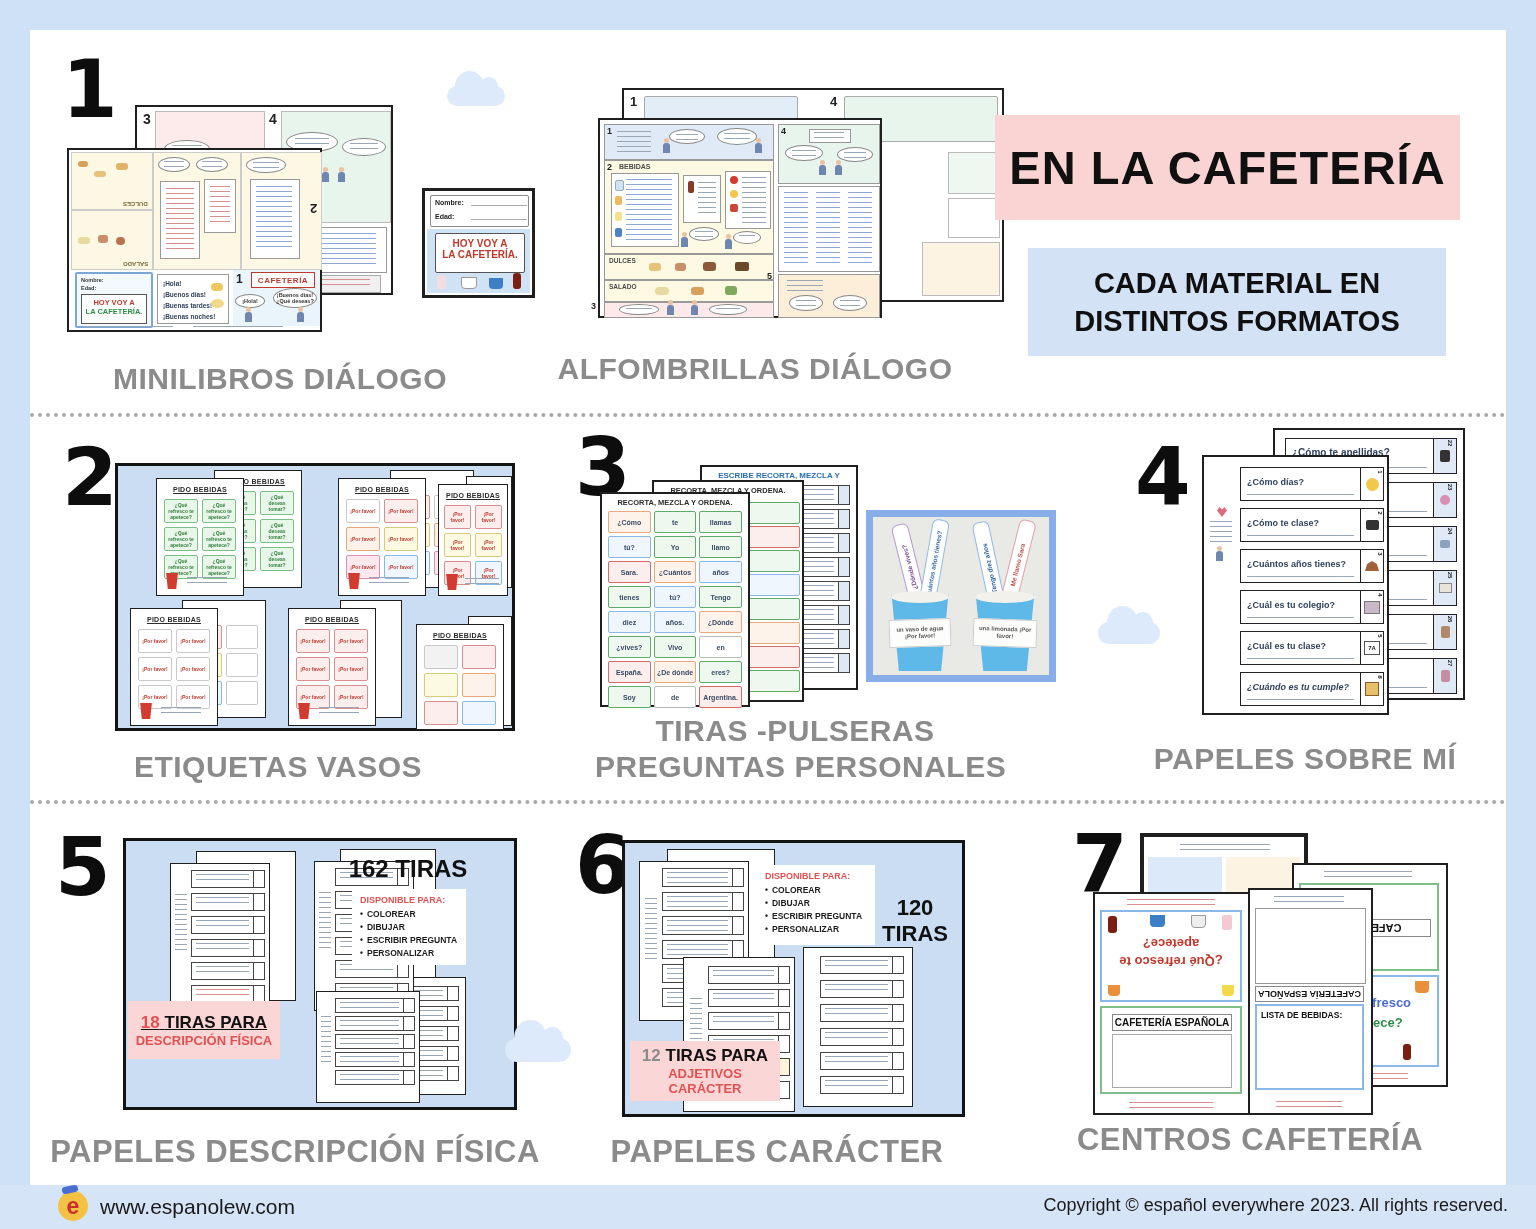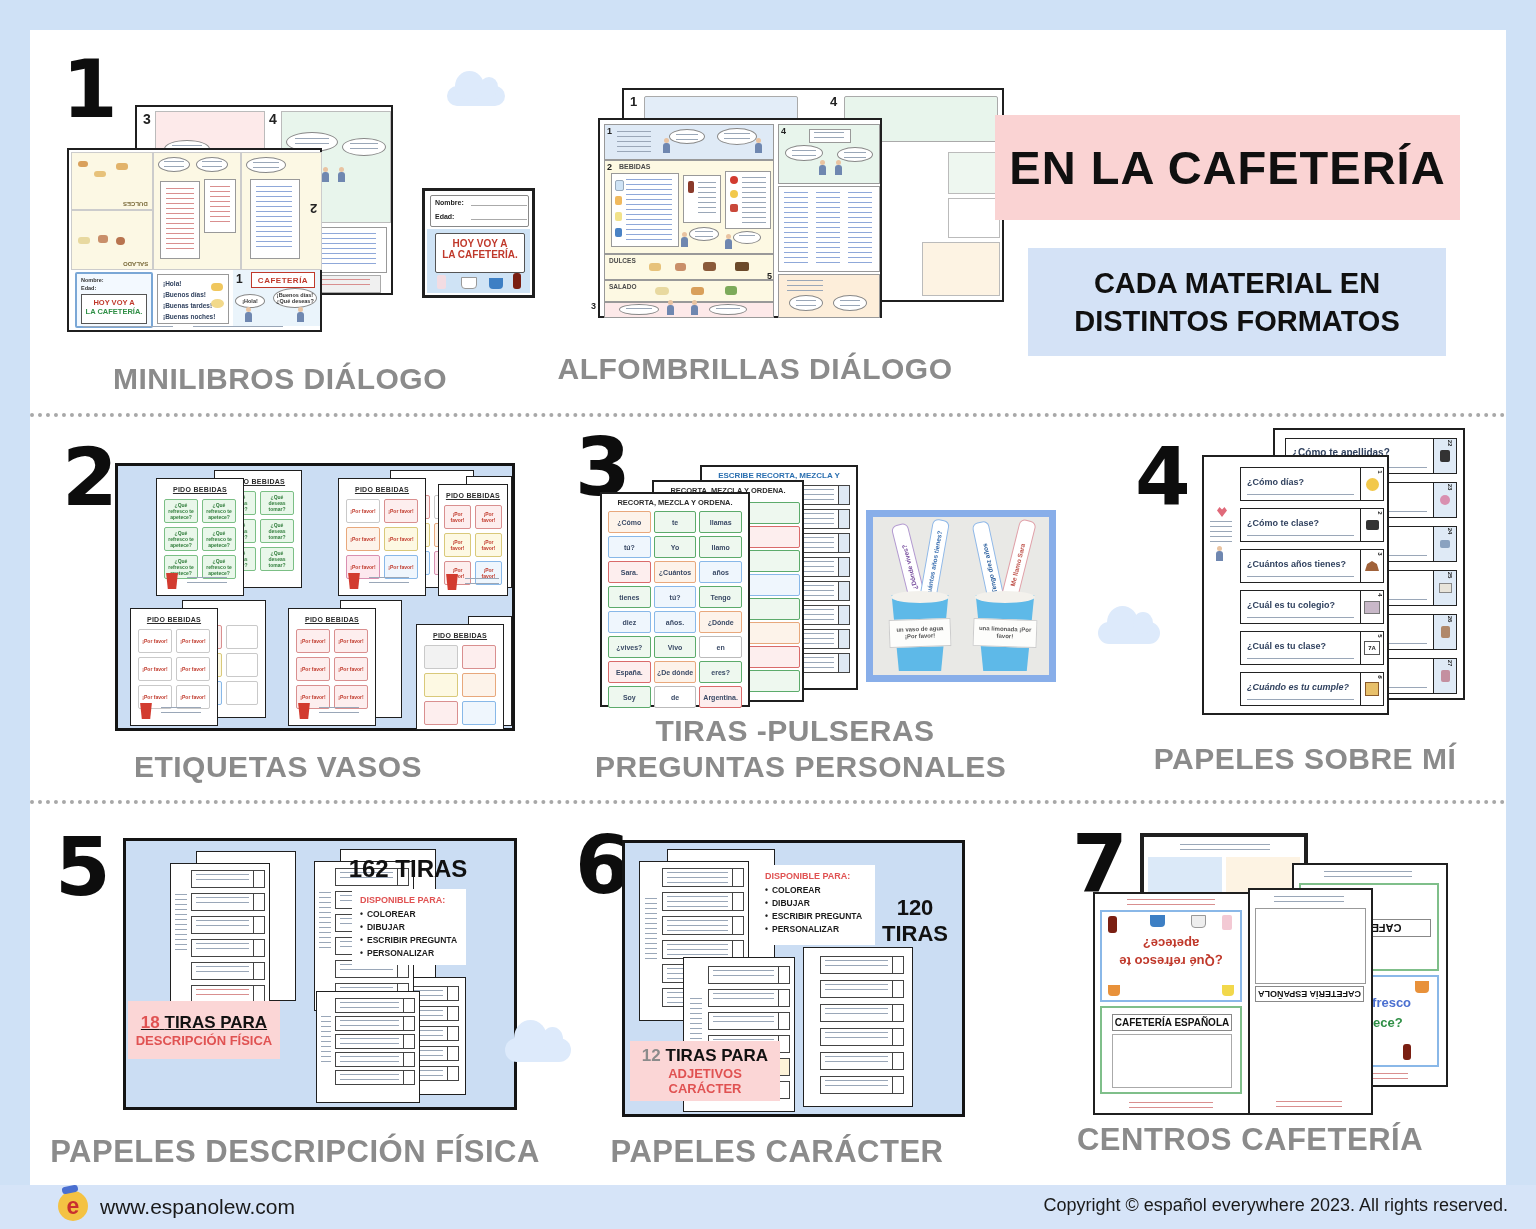--- a/index.html
+++ b/index.html
@@ -970,20 +970,23 @@
         <div class="tlr abs" style="left:30px;top:2px;width:80px;height:7px;"></div>
       </div>
   </div>
 
   <div class="pg" style="left:1248px;top:888px;width:125px;height:227px;border-width:2.5px;z-index:3;">
     <div class="abs" style="left:4px;top:4px;width:110px;height:10px;">
         <div class="tl abs" style="left:20px;top:2px;width:70px;height:7px;"></div>
       </div>
     <div class="abs" style="left:5px;top:18px;width:109px;height:74px;border:1px solid #999;background:#fff;"></div>
     <div class="flip abs" style="left:5px;top:96px;width:109px;text-align:center;font-size:9px;font-weight:900;color:#111;border:1px solid #888;background:#fff;padding:2px 0;box-sizing:border-box;">CAFETERÍA ESPAÑOLA</div>
+    <div class="abs" style="left:5px;top:114px;width:109px;height:86px;border:2px solid #8ab8e8;box-sizing:border-box;background:#fff;">
+      <div class="abs" style="left:4px;top:4px;width:98px;font-size:8.5px;font-weight:900;color:#111;">LISTA DE BEBIDAS:</div>
+    </div>
     <div class="abs" style="left:4px;bottom:4px;width:110px;height:10px;">
         <div class="tlr abs" style="left:22px;top:2px;width:66px;height:7px;"></div>
       </div>
   </div>
 
   <div class="pg" style="left:1093px;top:892px;width:157px;height:223px;border-width:2.5px;z-index:4;">
     <div class="abs" style="left:4px;top:3px;width:144px;height:10px;">
         <div class="tlr abs" style="left:28px;top:2px;width:88px;height:7px;"></div>
       </div>
     <div class="abs" style="left:5px;top:16px;width:142px;height:92px;border:2px solid #8ab8e8;box-sizing:border-box;background:#fff;">

